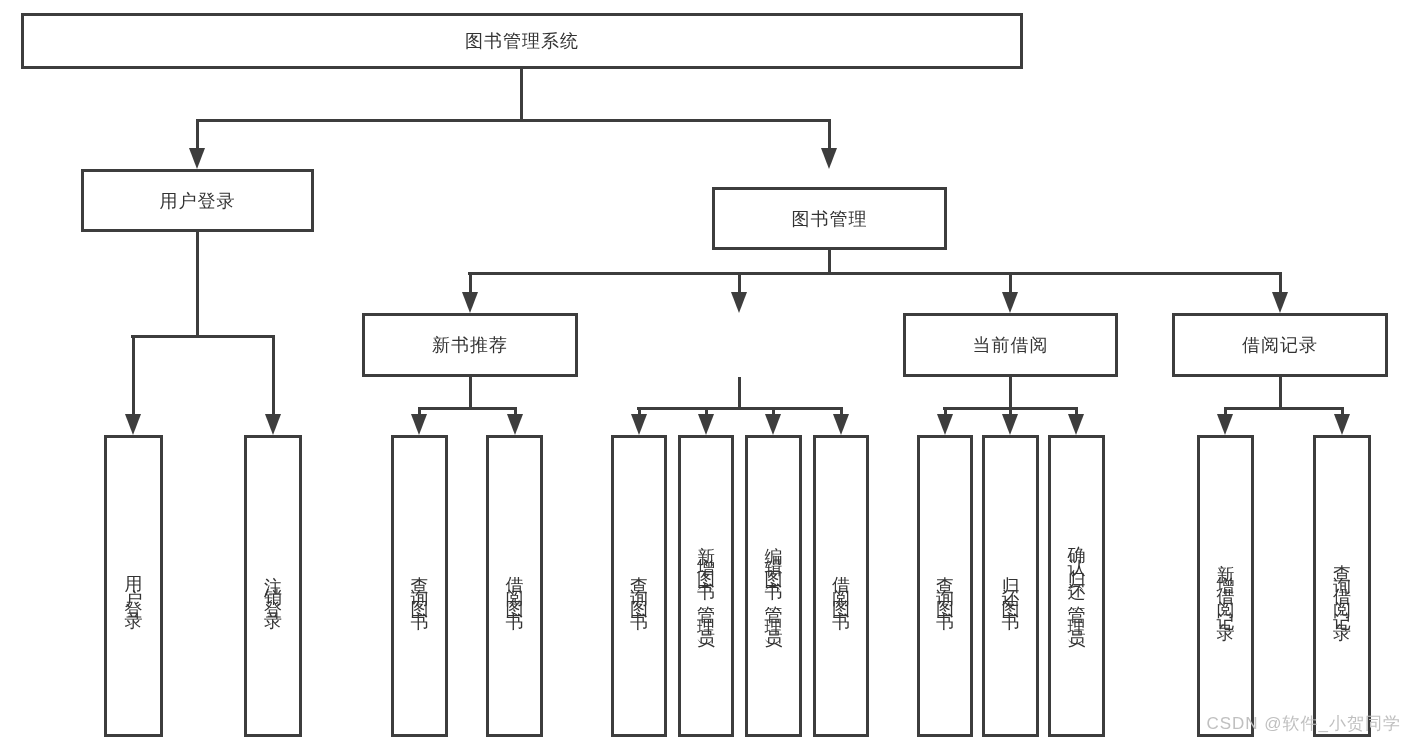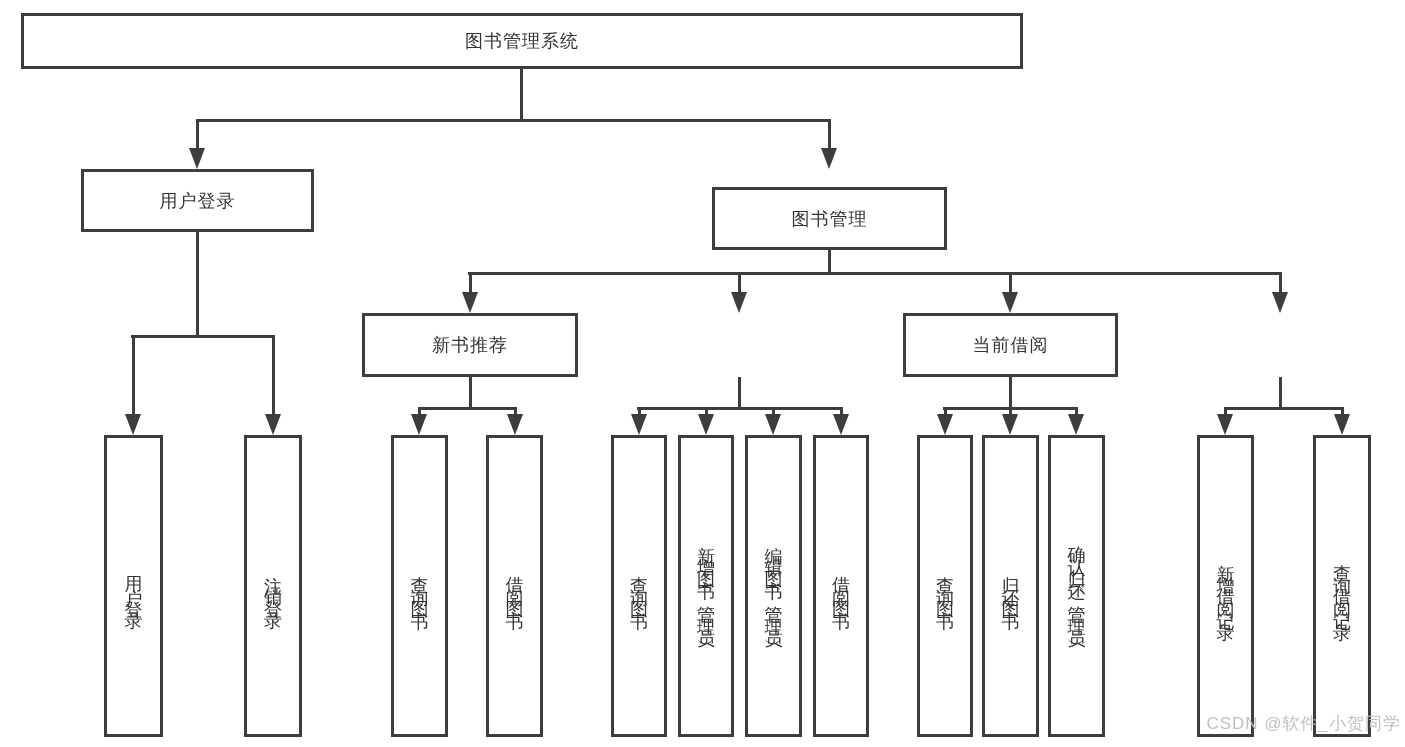--- a/index.html
+++ b/index.html
@@ -115,20 +115,21 @@
       <div class="arrowhead" style="left: 1334px; top: 414px;"></div>
     </div>
 
   <div class="node" style="left:21px;top:13px;width:1002px;height:56px;">图书管理系统</div>
 
   <div class="node" style="left:81px;top:169px;width:233px;height:63px;">用户登录</div>
   <div class="node" style="left:712px;top:187px;width:235px;height:63px;">图书管理</div>
 
   <div class="node" style="left:362px;top:313px;width:216px;height:64px;">新书推荐</div>
   <div class="node" style="left:903px;top:313px;width:215px;height:64px;">当前借阅</div>
+  <div class="node" style="left:1172px;top:313px;width:216px;height:64px;">借阅记录</div>
 
   <div class="node leaf" style="left:104px;top:435px;width:59px;height:302px;">
     <span class="vtext">用户登录</span>
   </div>
   <div class="node leaf" style="left:244px;top:435px;width:58px;height:302px;">
     <span class="vtext">注销登录</span>
   </div>
 
   <div class="node leaf" style="left:391px;top:435px;width:57px;height:302px;">
     <span class="vtext">查询图书</span>

